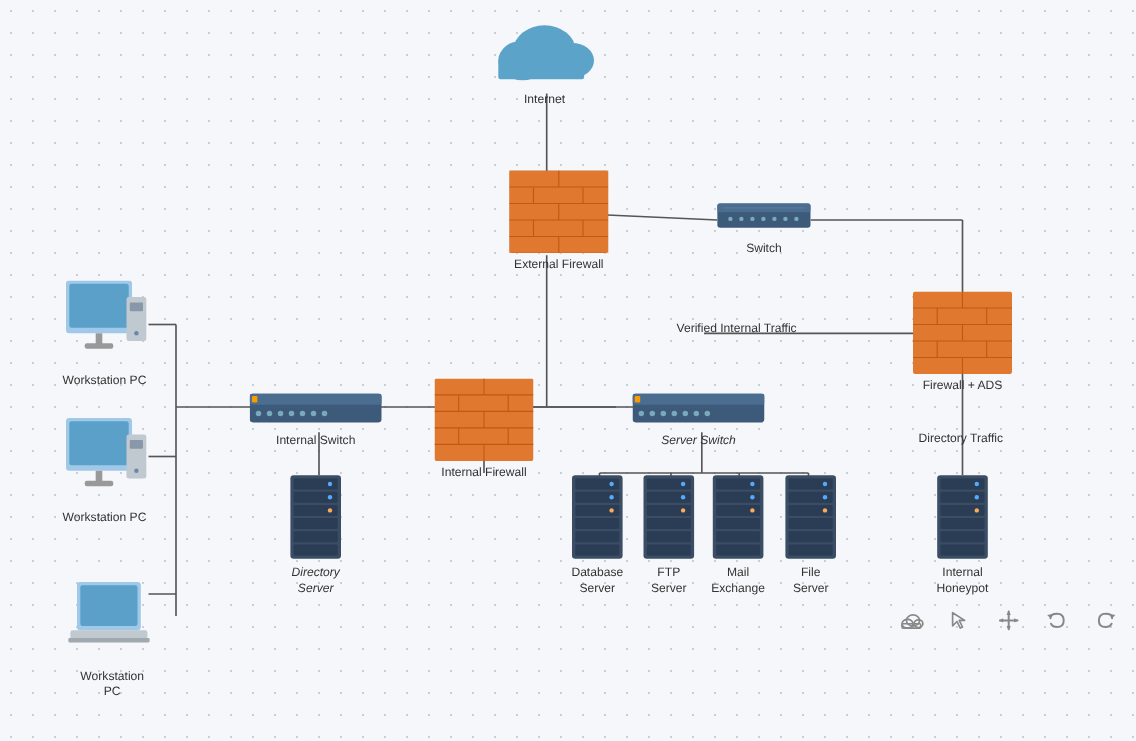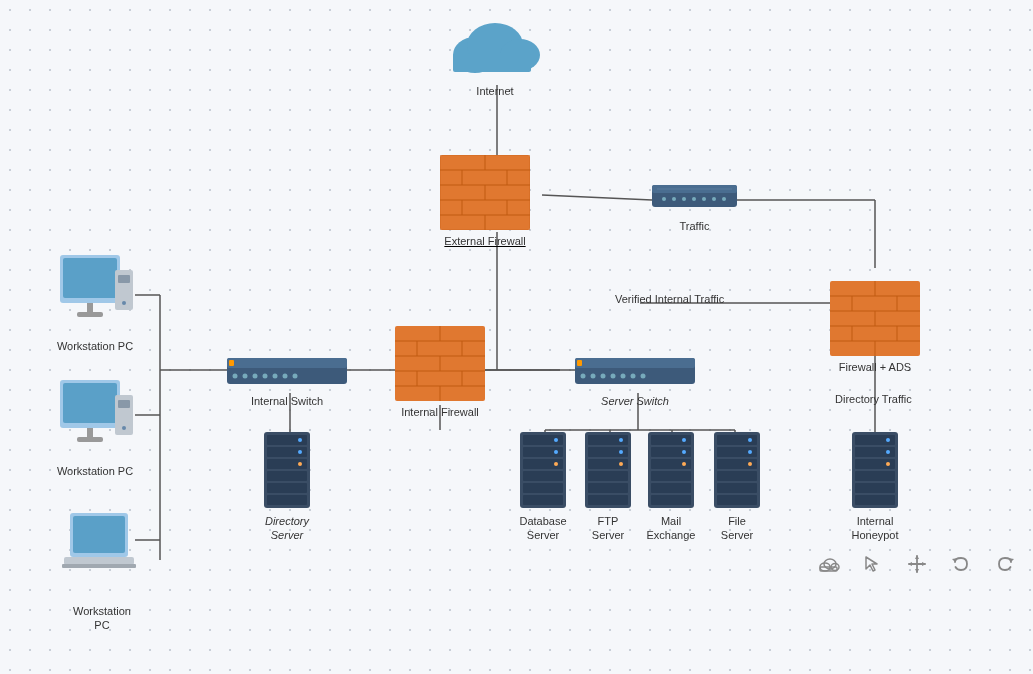--- a/index.html
+++ b/index.html
@@ -152,21 +152,21 @@
   <div class="node" style="left:440px; top:10px;">
     <svg class="cloud-shape" viewBox="0 0 110 70">
       <ellipse cx="35" cy="45" rx="22" ry="18" fill="#5ba3c9"></ellipse>
       <ellipse cx="55" cy="35" rx="28" ry="22" fill="#5ba3c9"></ellipse>
       <ellipse cx="80" cy="45" rx="20" ry="16" fill="#5ba3c9"></ellipse>
       <rect x="13" y="44" width="78" height="18" fill="#5ba3c9" rx="2"></rect>
     </svg>
     <span class="node-label">Internet</span>
   </div>
 
-  <div class="node" style="left:440px; top:155px;text-decoration:underline;">
+  <div class="node" style="left:463px; top:155px;">
     <svg class="firewall-shape" viewBox="0 0 90 75">
 
       <rect x="0" y="0" width="90" height="75" fill="#e07830" rx="2"></rect>
       <rect x="0" y="0" width="90" height="75" fill="none" stroke="#c05a10" stroke-width="0.5"></rect>
 
       <line x1="0" y1="15" x2="90" y2="15" stroke="#c05a10" stroke-width="1"></line>
       <line x1="0" y1="30" x2="90" y2="30" stroke="#c05a10" stroke-width="1"></line>
       <line x1="0" y1="45" x2="90" y2="45" stroke="#c05a10" stroke-width="1"></line>
       <line x1="0" y1="60" x2="90" y2="60" stroke="#c05a10" stroke-width="1"></line>
 
@@ -189,24 +189,24 @@
       <circle cx="12" cy="19" r="2" fill="#7ab"></circle>
       <circle cx="22" cy="19" r="2" fill="#7ab"></circle>
       <circle cx="32" cy="19" r="2" fill="#7ab"></circle>
       <circle cx="42" cy="19" r="2" fill="#7ab"></circle>
       <circle cx="52" cy="19" r="2" fill="#7ab"></circle>
       <circle cx="62" cy="19" r="2" fill="#7ab"></circle>
       <circle cx="72" cy="19" r="2" fill="#7ab"></circle>
 
       <line x1="5" y1="9" x2="80" y2="9" stroke="#6a8aaa" stroke-width="0.5"></line>
     </svg>
-    <span class="node-label">Traffic</span>
-  </div>
-
-  <div class="node" style="left:830px; top:281px;align-items:center;">
+    <span class="node-label">Switch</span>
+  </div>
+
+  <div class="node" style="left:830px; top:265px;align-items:center;">
     <svg class="firewall-shape" viewBox="0 0 90 75">
       <rect x="0" y="0" width="90" height="75" fill="#e07830" rx="2"></rect>
       <line x1="0" y1="15" x2="90" y2="15" stroke="#c05a10" stroke-width="1"></line>
       <line x1="0" y1="30" x2="90" y2="30" stroke="#c05a10" stroke-width="1"></line>
       <line x1="0" y1="45" x2="90" y2="45" stroke="#c05a10" stroke-width="1"></line>
       <line x1="0" y1="60" x2="90" y2="60" stroke="#c05a10" stroke-width="1"></line>
       <line x1="45" y1="0" x2="45" y2="15" stroke="#c05a10" stroke-width="1"></line>
       <line x1="22" y1="15" x2="22" y2="30" stroke="#c05a10" stroke-width="1"></line>
       <line x1="67" y1="15" x2="67" y2="30" stroke="#c05a10" stroke-width="1"></line>
       <line x1="45" y1="30" x2="45" y2="45" stroke="#c05a10" stroke-width="1"></line>
@@ -231,21 +231,21 @@
       <circle cx="38" cy="21" r="2.5" fill="#7ab"></circle>
       <circle cx="48" cy="21" r="2.5" fill="#7ab"></circle>
       <circle cx="58" cy="21" r="2.5" fill="#7ab"></circle>
       <circle cx="68" cy="21" r="2.5" fill="#7ab"></circle>
 
       <rect x="2" y="5" width="5" height="6" fill="#f90" rx="1"></rect>
     </svg>
     <span class="node-label">Internal Switch</span>
   </div>
 
-  <div class="node" style="left:395px; top:326px;">
+  <div class="node" style="left:395px; top:344px;">
     <svg class="firewall-shape" viewBox="0 0 90 75">
       <rect x="0" y="0" width="90" height="75" fill="#e07830" rx="2"></rect>
       <line x1="0" y1="15" x2="90" y2="15" stroke="#c05a10" stroke-width="1"></line>
       <line x1="0" y1="30" x2="90" y2="30" stroke="#c05a10" stroke-width="1"></line>
       <line x1="0" y1="45" x2="90" y2="45" stroke="#c05a10" stroke-width="1"></line>
       <line x1="0" y1="60" x2="90" y2="60" stroke="#c05a10" stroke-width="1"></line>
       <line x1="45" y1="0" x2="45" y2="15" stroke="#c05a10" stroke-width="1"></line>
       <line x1="22" y1="15" x2="22" y2="30" stroke="#c05a10" stroke-width="1"></line>
       <line x1="67" y1="15" x2="67" y2="30" stroke="#c05a10" stroke-width="1"></line>
       <line x1="45" y1="30" x2="45" y2="45" stroke="#c05a10" stroke-width="1"></line>
@@ -396,21 +396,21 @@
       <rect x="8" y="3" width="54" height="40" fill="#5aa0c8" rx="2"></rect>
       <rect x="32" y="48" width="6" height="10" fill="#999"></rect>
       <rect x="22" y="57" width="26" height="5" fill="#999" rx="2"></rect>
       <rect x="60" y="15" width="18" height="40" fill="#c0c8d0" rx="2"></rect>
       <rect x="63" y="20" width="12" height="8" fill="#8898a8" rx="1"></rect>
       <circle cx="69" cy="48" r="2" fill="#6688aa"></circle>
     </svg>
     <span class="node-label">Workstation PC</span>
   </div>
 
-  <div class="node" style="left:62px; top:508px;gap:12px;">
+  <div class="node" style="left:62px; top:524px;">
     <svg class="workstation-shape" viewBox="0 0 80 80">
 
       <rect x="8" y="5" width="58" height="44" fill="#a0c8e8" rx="3"></rect>
       <rect x="11" y="8" width="52" height="37" fill="#5aa0c8" rx="2"></rect>
 
       <rect x="2" y="49" width="70" height="8" fill="#c0c8d0" rx="2"></rect>
       <rect x="0" y="56" width="74" height="4" fill="#a0a8b0" rx="1"></rect>
     </svg>
     <span class="node-label" style="white-space:pre-line">Workstation
 PC</span>

